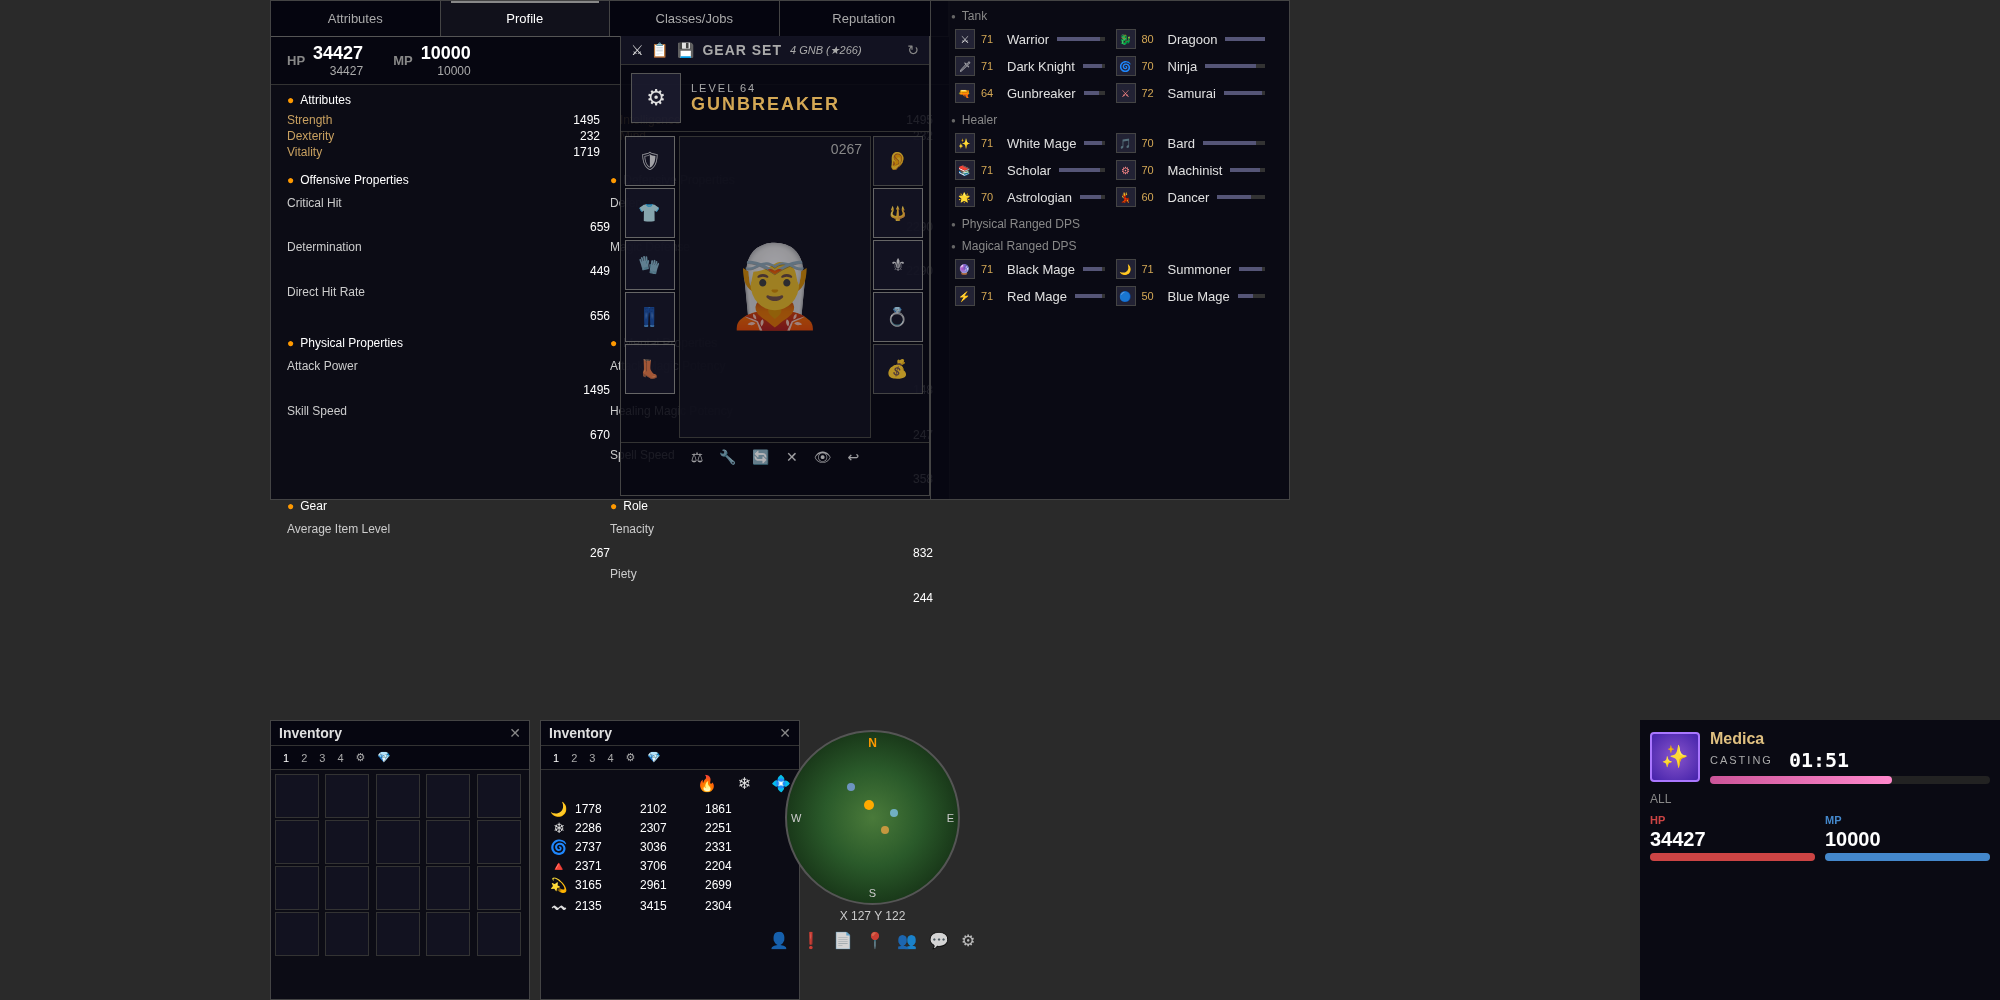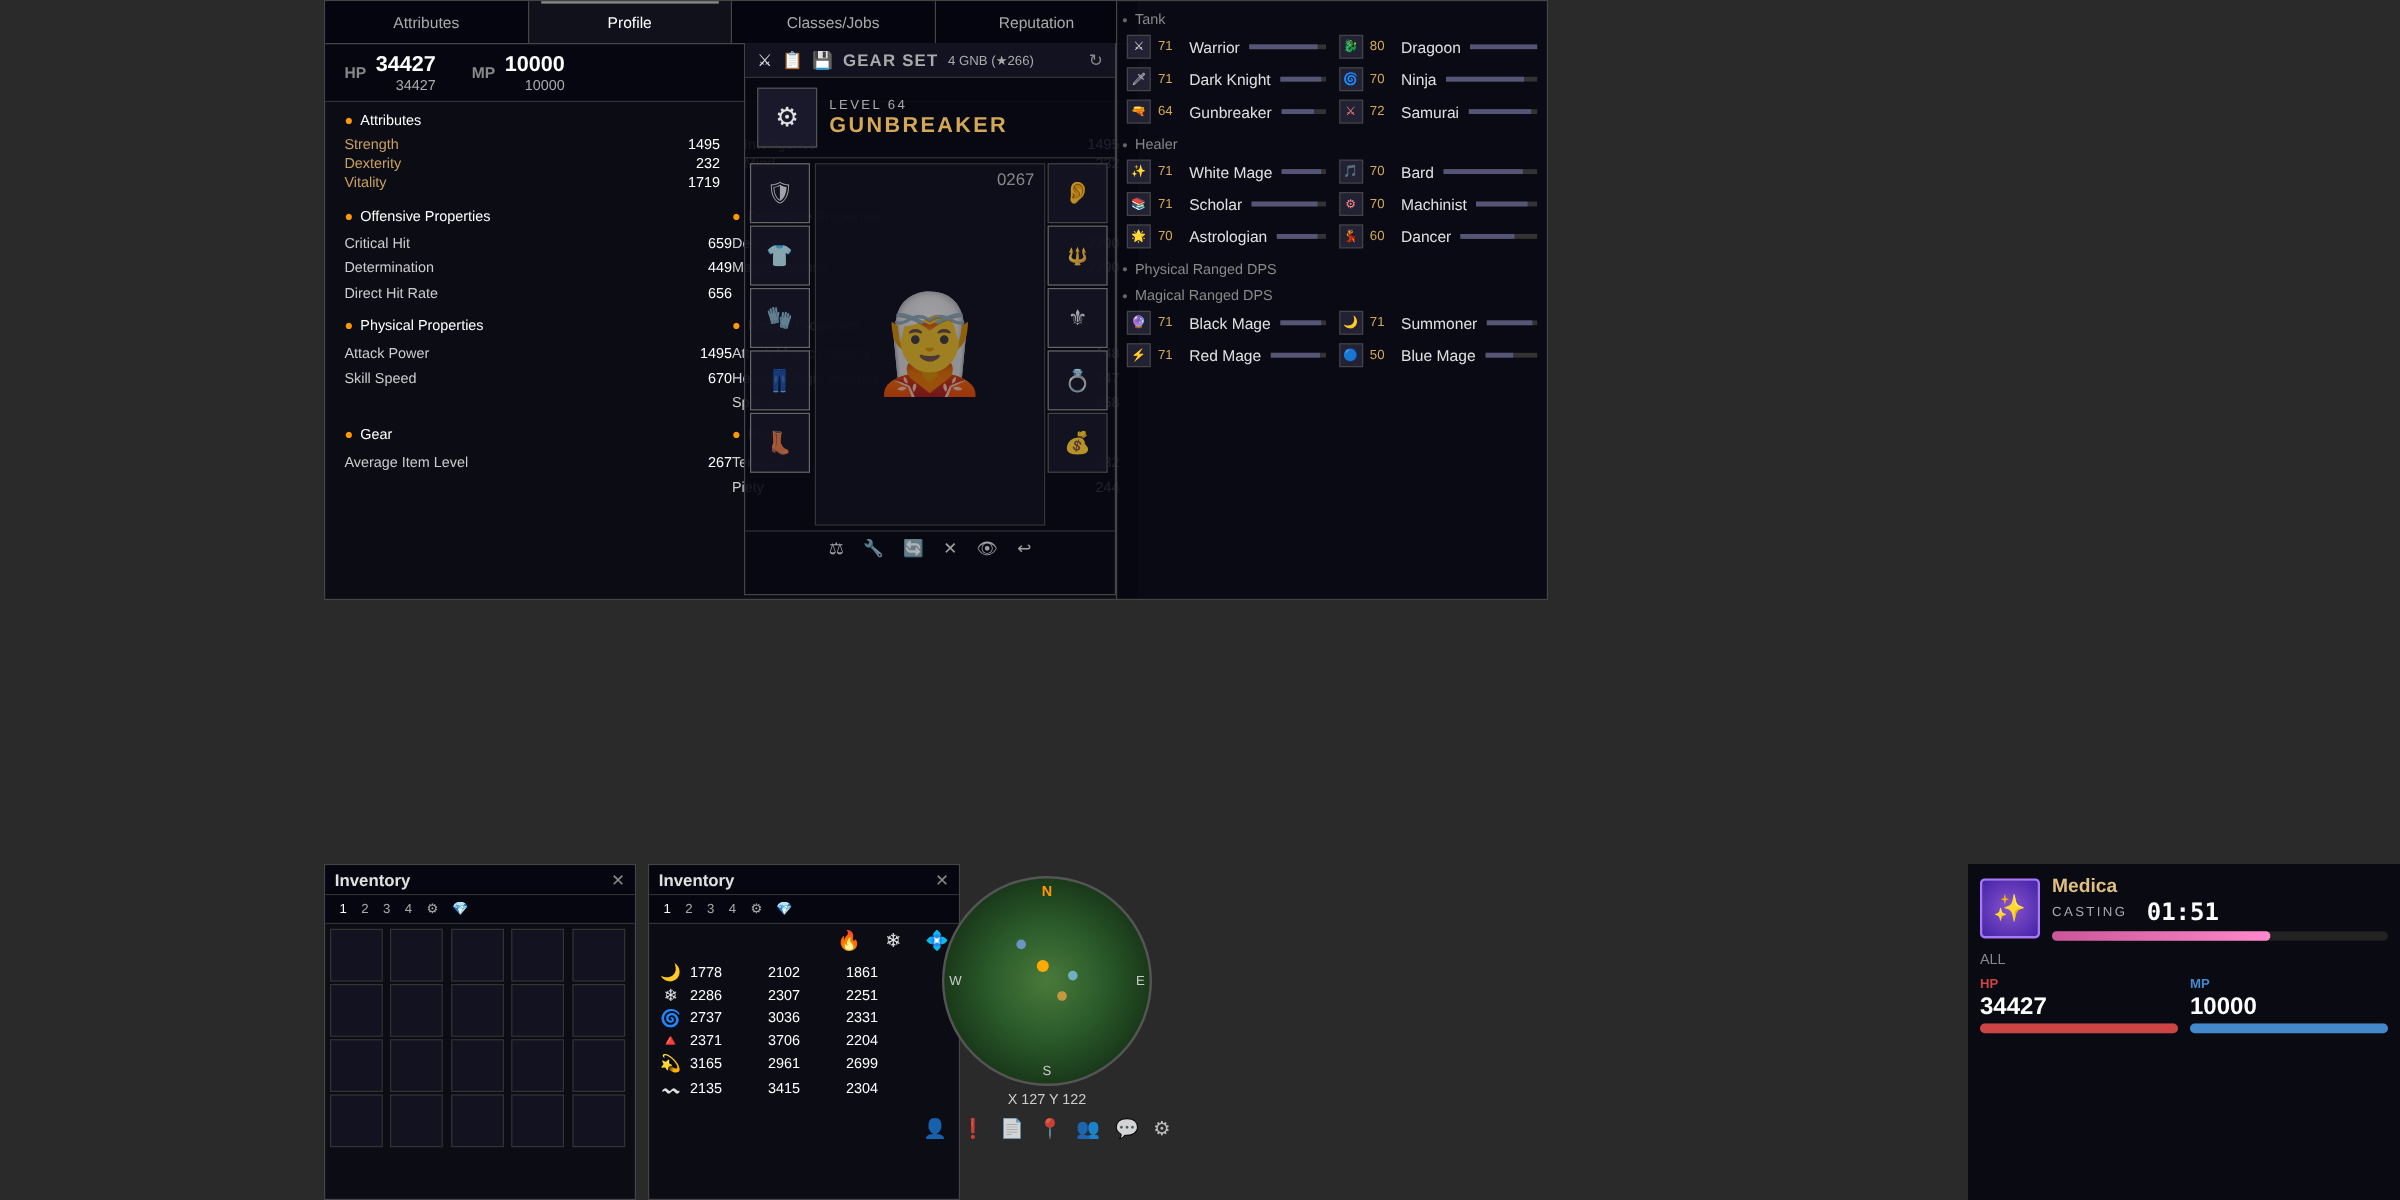--- a/index.html
+++ b/index.html
@@ -124,21 +124,21 @@
     .props-col {
       flex: 1;
     }
     .prop-row {
       display: flex;
       justify-content: space-between;
       font-size: 12px;
       line-height: 1.7;
     }
     .prop-name { color: #ccc; }
-    .prop-val { color: #fff; }
+    .prop-val { color: #fff; margin-top: 24px; }
 
     
     .gear-row {
       display: flex;
       gap: 0;
       padding: 6px 16px 0;
     }
     .gear-col {
       flex: 1;
     }
@@ -268,21 +268,21 @@
 
     
     .classes-panel {
       position: absolute;
       left: 930px;
       top: 0;
       width: 360px;
       height: 500px;
       background: rgba(8,8,18,0.92);
       border: 1px solid #444;
-      padding: 8px 4px;
+      padding: 8px 20px;
       overflow-y: auto;
     }
 
     .class-category {
       margin-bottom: 8px;
     }
     .class-cat-header {
       font-size: 12px;
       color: #888;
       margin-bottom: 4px;
@@ -688,21 +688,21 @@
     </div>
   </div>
 </div>
 
 <div class="gear-panel">
   <div class="gear-set-header">
     <span style="font-size:14px; cursor:pointer;">⚔</span>
     <span style="font-size:14px; cursor:pointer;">📋</span>
     <span style="font-size:14px; cursor:pointer;">💾</span>
     <span class="gear-set-title">GEAR SET</span>
-    <span style="font-size:11px; color:#aaa;">4 GNB (★266)</span>
+    <span style="font-size:11px; color:#aaa;font-style:italic;">4 GNB (★266)</span>
     <span style="margin-left:auto; cursor:pointer; font-size:14px; color:#888;">↻</span>
   </div>
 
   <div class="job-header">
     <div class="job-icon-box">
       <span style="font-size:22px;">⚙</span>
     </div>
     <div>
       <div class="job-level">LEVEL 64</div>
       <div class="job-name">GUNBREAKER</div>

